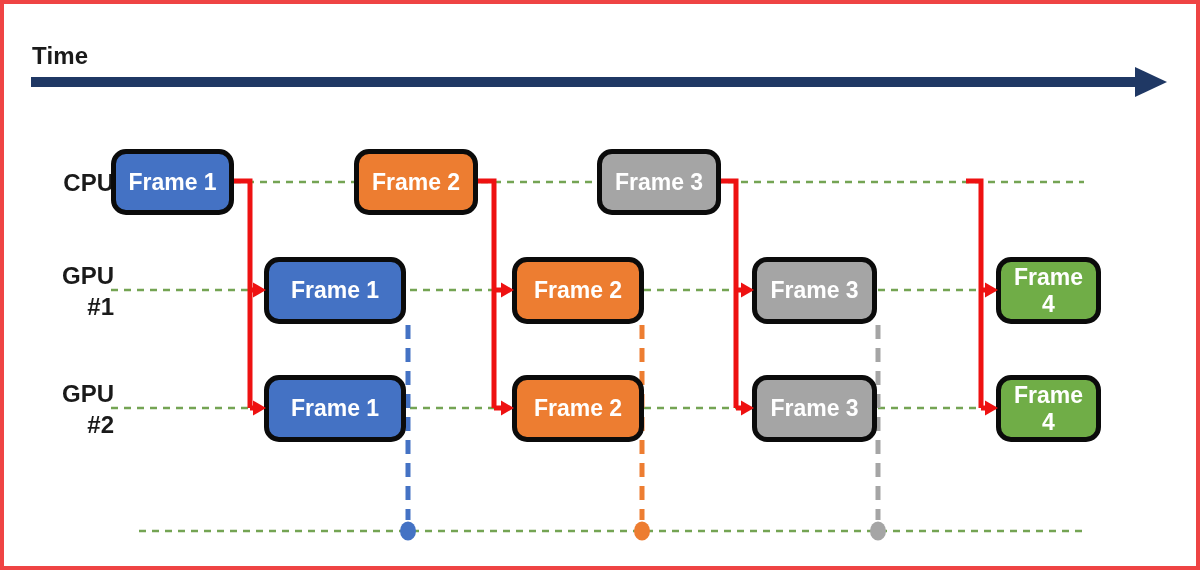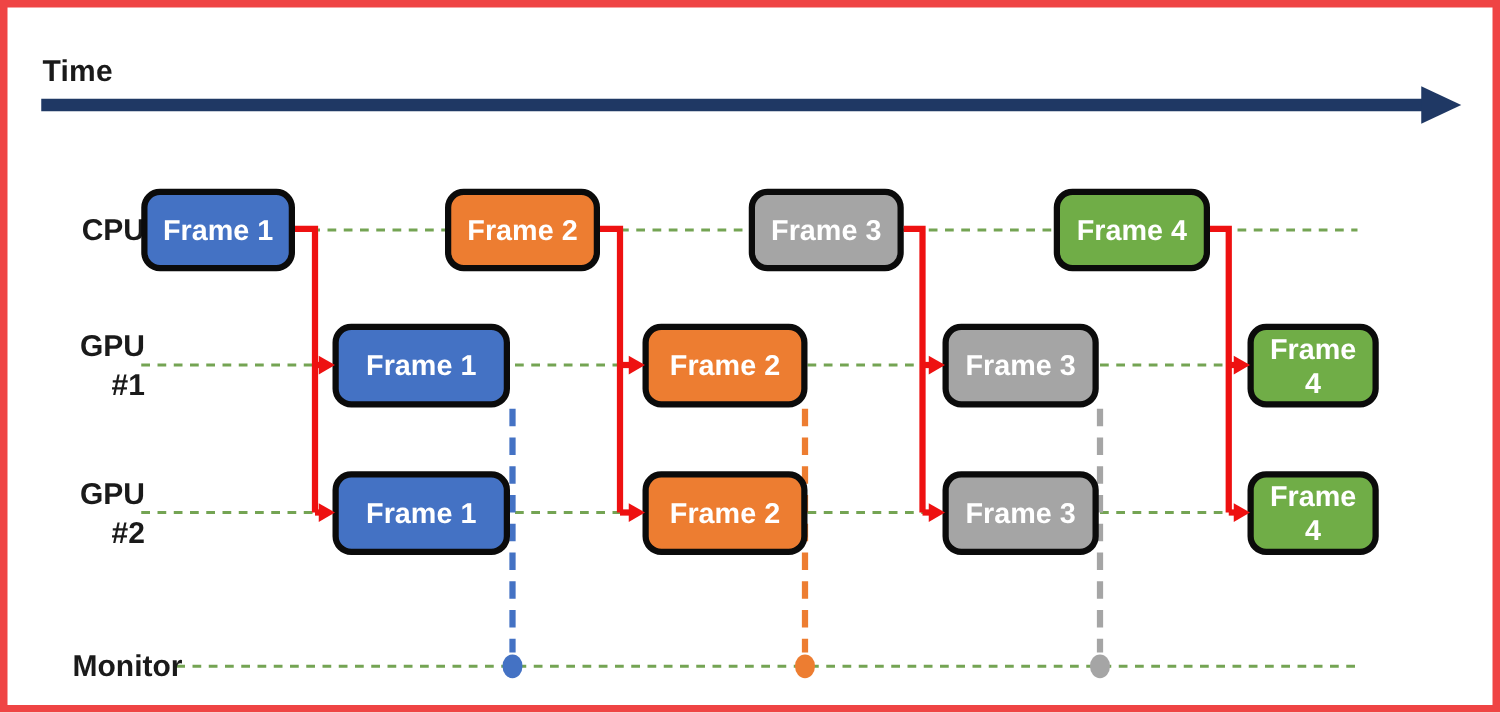--- a/index.html
+++ b/index.html
@@ -1,18 +1,18 @@
 <!DOCTYPE html>
 <html style="--c-blue: #4472C4; --c-orange: #ED7D31; --c-gray: #A5A5A5; --c-green: #70AD47; --c-red: #EE1111; --c-navy: #1F3864; --c-row-dash-green: #74A453; --c-text: #1A1A1A; --c-box-border: #0B0B0B;"><head>
 <meta charset="utf-8">
 <style>
   html,body{margin:0;padding:0;background:#fff;}
   #stage{
     position:relative;width:1200px;height:570px;box-sizing:border-box;
-    border:6px solid #ef4444;background:#ffffff;overflow:hidden;
+    border:4px solid #ef4444;background:#ffffff;overflow:hidden;
     font-family:"Liberation Sans", sans-serif;
   }
   svg.layer{position:absolute;left:0;top:0;pointer-events:none;}
 
   
   .time-label{
     position:absolute;left:28px;top:38px;font-size:24px;font-weight:700;
     color:var(--c-text,#1a1a1a);letter-spacing:.2px;
   }
   .row-label{
@@ -86,35 +86,29 @@
     <span>CPU</span>
   </div>
   <div class="row-label gpu1">
     <span style="display:block">GPU</span>
     <span style="display:block">#1</span>
   </div>
   <div class="row-label gpu2">
     <span style="display:block">GPU</span>
     <span style="display:block">#2</span>
   </div>
-  <div class="row-label monitor">
-    <span>Monitor</span>
-  </div>
 
   <div class="frame-box b-cpu-1" style="background-color: rgb(68, 114, 196);">
     <span>Frame 1</span>
   </div>
   <div class="frame-box b-cpu-2" style="background-color: rgb(237, 125, 49);">
     <span>Frame 2</span>
   </div>
   <div class="frame-box b-cpu-3" style="background-color: rgb(165, 165, 165);">
     <span>Frame 3</span>
-  </div>
-  <div class="frame-box b-cpu-4" style="background-color: rgb(112, 173, 71);">
-    <span>Frame 4</span>
   </div>
 
   <div class="frame-box b-gpu1-1" style="background-color: rgb(68, 114, 196);">
     <span>Frame 1</span>
   </div>
   <div class="frame-box b-gpu1-2" style="background-color: rgb(237, 125, 49);">
     <span>Frame 2</span>
   </div>
   <div class="frame-box b-gpu1-3" style="background-color: rgb(165, 165, 165);">
     <span>Frame 3</span>

